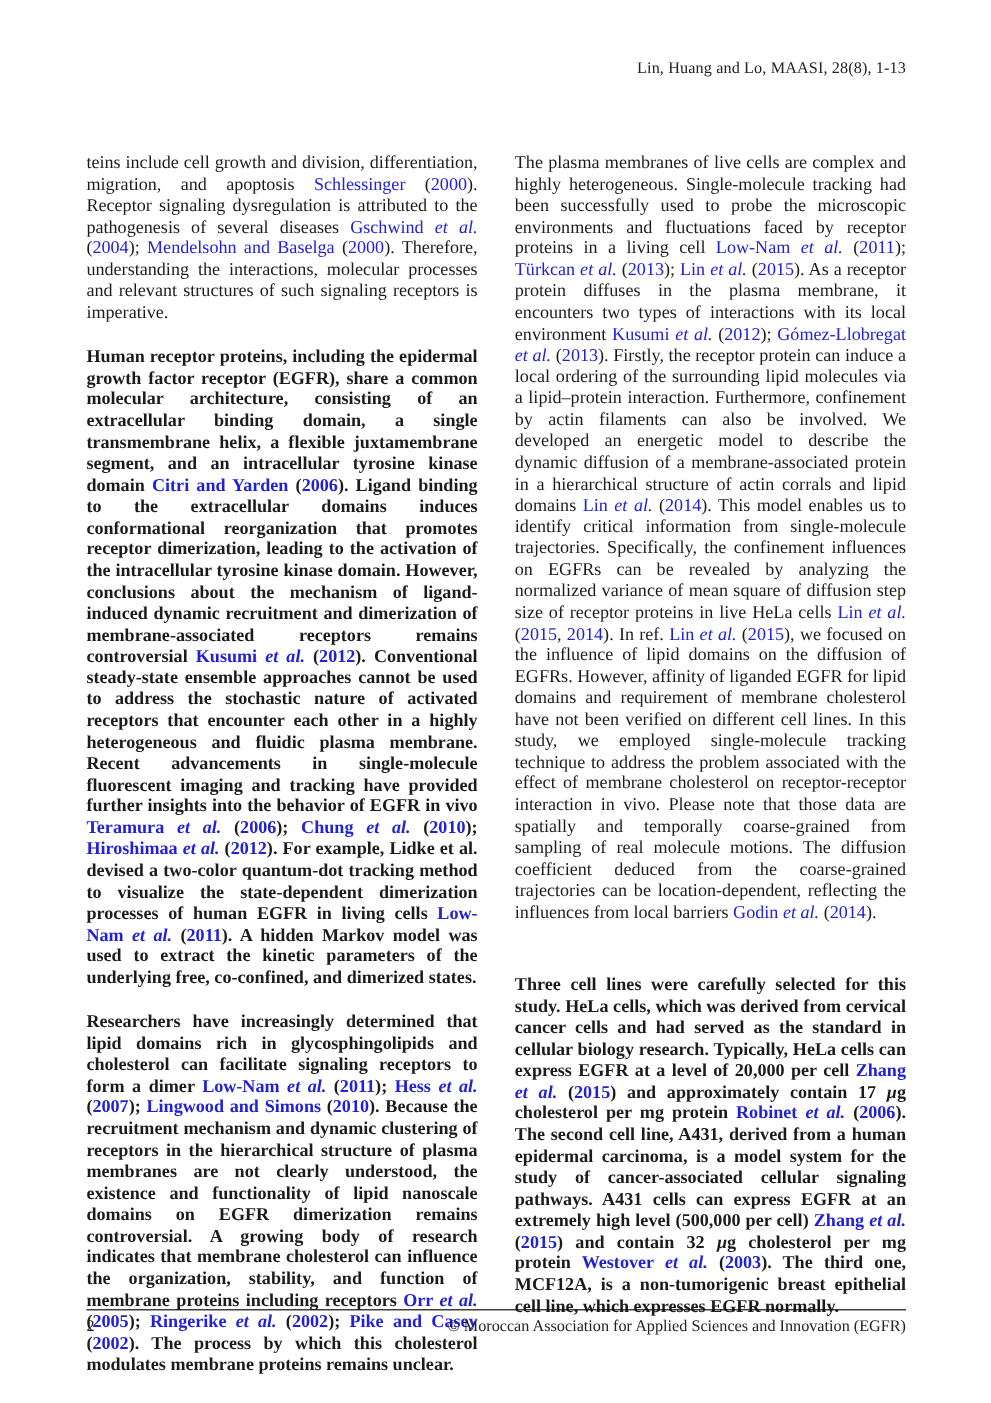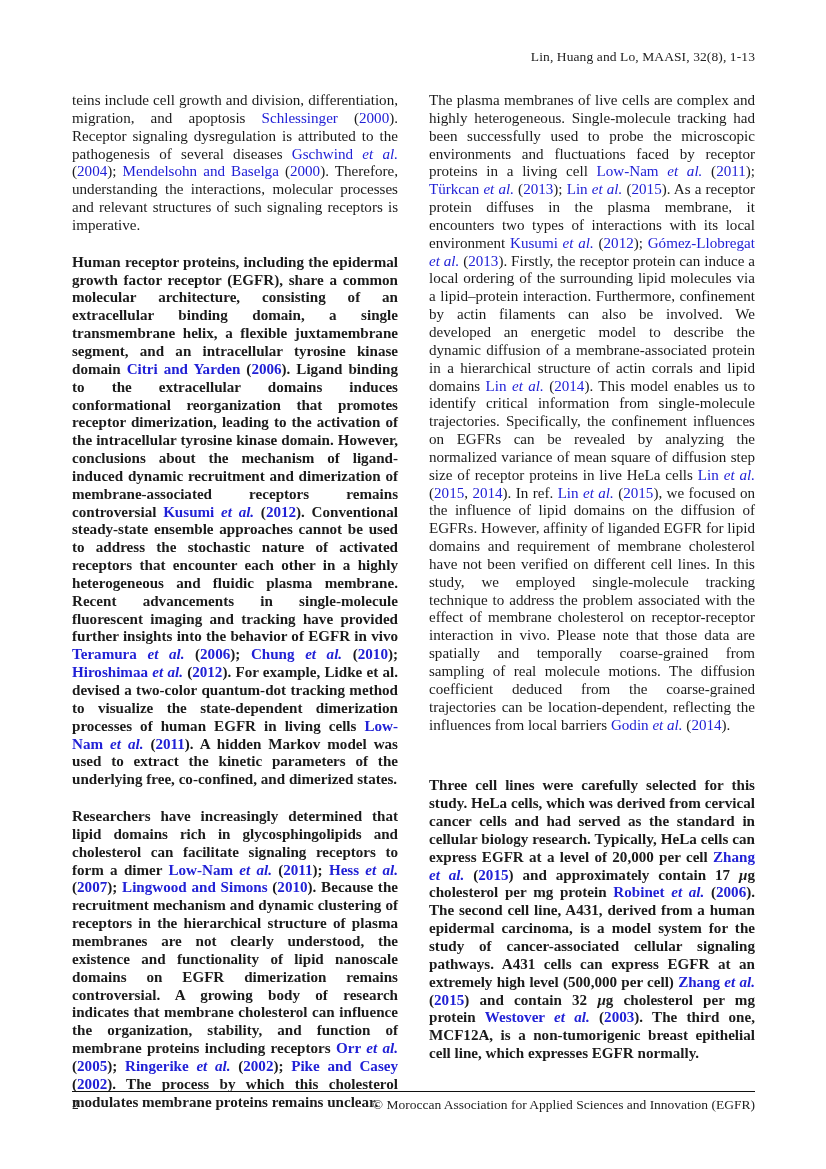--- a/index.html
+++ b/index.html
@@ -15,40 +15,41 @@
   }
   .content {
     position:absolute; top:92px; left:72px; width:683px;
     display:flex; gap:31px;
   }
   .col {
     width:326px; text-align:justify;
     font-size:15.1px; line-height:17.85px;
     hyphens:auto; -webkit-hyphens:auto;
     text-justify:inter-word;
+    margin-top:36px;
   }
   .para { margin:0; }
   .para + .para { margin-top:19px;font-weight:bold; }
   .para.big-gap { margin-top:43px; }
   .cite { color:var(--link); }
   .it { font-style:italic; }
   .cite.it { color:var(--link); font-style:italic; }
   .footer {
     position:absolute; left:72px; top:1091px; width:683px;
   }
   .footer-rule { border-top:1.6px solid #111; width:100%; height:0; }
   .footer-row {
     display:flex; justify-content:space-between; align-items:baseline;
     padding-top:5px; font-size:13.5px; color:#222;
   }
 </style>
 </head>
 <body>
 
-<div class="running-head">Lin, Huang and Lo, MAASI, 32(8), 1-13</div>
+<div class="running-head">Lin, Huang and Lo, MAASI, 28(8), 1-13</div>
 
 <div class="content">
   <div class="col" id="col-left">
       <p class="para">teins include cell growth and division, differentiation, migration, and apoptosis <span class="cite">Schlessinger</span> (<span class="cite">2000</span>). Receptor signaling dysregulation is attributed to the pathogenesis of several diseases <span class="cite">Gschwind </span><span class="cite it">et al.</span> (<span class="cite">2004</span>); <span class="cite">Mendelsohn and Baselga</span> (<span class="cite">2000</span>). Therefore, understanding the interactions, molecular processes and relevant structures of such signaling receptors is imperative.</p>
       <p class="para">Human receptor proteins, including the epidermal growth factor receptor (EGFR), share a common molecular architecture, consisting of an extracellular binding domain, a single transmembrane helix, a flexible juxtamembrane segment, and an intracellular tyrosine kinase domain <span class="cite">Citri and Yarden</span> (<span class="cite">2006</span>). Ligand binding to the extracellular domains induces conformational reorganization that promotes receptor dimerization, leading to the activation of the intracellular tyrosine kinase domain. However, conclusions about the mechanism of ligand-induced dynamic recruitment and dimerization of membrane-associated receptors remains controversial <span class="cite">Kusumi </span><span class="cite it">et al.</span> (<span class="cite">2012</span>). Conventional steady-state ensemble approaches cannot be used to address the stochastic nature of activated receptors that encounter each other in a highly heterogeneous and fluidic plasma membrane. Recent advancements in single-molecule fluorescent imaging and tracking have provided further insights into the behavior of EGFR in vivo <span class="cite">Teramura </span><span class="cite it">et al.</span> (<span class="cite">2006</span>); <span class="cite">Chung </span><span class="cite it">et al.</span> (<span class="cite">2010</span>); <span class="cite">Hiroshimaa </span><span class="cite it">et al.</span> (<span class="cite">2012</span>). For example, Lidke et al. devised a two-color quantum-dot tracking method to visualize the state-dependent dimerization processes of human EGFR in living cells <span class="cite">Low-Nam </span><span class="cite it">et al.</span> (<span class="cite">2011</span>). A hidden Markov model was used to extract the kinetic parameters of the underlying free, co-confined, and dimerized states.</p>
       <p class="para">Researchers have increasingly determined that lipid domains rich in glycosphingolipids and cholesterol can facilitate signaling receptors to form a dimer <span class="cite">Low-Nam </span><span class="cite it">et al.</span> (<span class="cite">2011</span>); <span class="cite">Hess </span><span class="cite it">et al.</span> (<span class="cite">2007</span>); <span class="cite">Lingwood and Simons</span> (<span class="cite">2010</span>). Because the recruitment mechanism and dynamic clustering of receptors in the hierarchical structure of plasma membranes are not clearly understood, the existence and functionality of lipid nanoscale domains on EGFR dimerization remains controversial. A growing body of research indicates that membrane cholesterol can influence the organization, stability, and function of membrane proteins including receptors <span class="cite">Orr </span><span class="cite it">et al.</span> (<span class="cite">2005</span>); <span class="cite">Ringerike </span><span class="cite it">et al.</span> (<span class="cite">2002</span>); <span class="cite">Pike and Casey</span> (<span class="cite">2002</span>). The process by which this cholesterol modulates membrane proteins remains unclear.</p>
     </div>
   <div class="col" id="col-right">
       <p class="para">The plasma membranes of live cells are complex and highly heterogeneous. Single-molecule tracking had been successfully used to probe the microscopic environments and fluctuations faced by receptor proteins in a living cell <span class="cite">Low-Nam </span><span class="cite it">et al.</span> (<span class="cite">2011</span>); <span class="cite">Türkcan </span><span class="cite it">et al.</span> (<span class="cite">2013</span>); <span class="cite">Lin </span><span class="cite it">et al.</span> (<span class="cite">2015</span>). As a receptor protein diffuses in the plasma membrane, it encounters two types of interactions with its local environment <span class="cite">Kusumi </span><span class="cite it">et al.</span> (<span class="cite">2012</span>); <span class="cite">Gómez-Llobregat </span><span class="cite it">et al.</span> (<span class="cite">2013</span>). Firstly, the receptor protein can induce a local ordering of the surrounding lipid molecules via a lipid–protein interaction. Furthermore, confinement by actin filaments can also be involved. We developed an energetic model to describe the dynamic diffusion of a membrane-associated protein in a hierarchical structure of actin corrals and lipid domains <span class="cite">Lin </span><span class="cite it">et al.</span> (<span class="cite">2014</span>). This model enables us to identify critical information from single-molecule trajectories. Specifically, the confinement influences on EGFRs can be revealed by analyzing the normalized variance of mean square of diffusion step size of receptor proteins in live HeLa cells <span class="cite">Lin </span><span class="cite it">et al.</span> (<span class="cite">2015</span>, <span class="cite">2014</span>). In ref. <span class="cite">Lin </span><span class="cite it">et al.</span> (<span class="cite">2015</span>), we focused on the influence of lipid domains on the diffusion of EGFRs. However, affinity of liganded EGFR for lipid domains and requirement of membrane cholesterol have not been verified on different cell lines. In this study, we employed single-molecule tracking technique to address the problem associated with the effect of membrane cholesterol on receptor-receptor interaction in vivo. Please note that those data are spatially and temporally coarse-grained from sampling of real molecule motions. The diffusion coefficient deduced from the coarse-grained trajectories can be location-dependent, reflecting the influences from local barriers <span class="cite">Godin </span><span class="cite it">et al.</span> (<span class="cite">2014</span>).</p>
       <p class="para big-gap">Three cell lines were carefully selected for this study. HeLa cells, which was derived from cervical cancer cells and had served as the standard in cellular biology research. Typically, HeLa cells can express EGFR at a level of 20,000 per cell <span class="cite">Zhang </span><span class="cite it">et al.</span> (<span class="cite">2015</span>) and approximately contain 17 <span class="it">μ</span>g cholesterol per mg protein <span class="cite">Robinet </span><span class="cite it">et al.</span> (<span class="cite">2006</span>). The second cell line, A431, derived from a human epidermal carcinoma, is a model system for the study of cancer-associated cellular signaling pathways. A431 cells can express EGFR at an extremely high level (500,000 per cell) <span class="cite">Zhang </span><span class="cite it">et al.</span> (<span class="cite">2015</span>) and contain 32 <span class="it">μ</span>g cholesterol per mg protein <span class="cite">Westover </span><span class="cite it">et al.</span> (<span class="cite">2003</span>). The third one, MCF12A, is a non-tumorigenic breast epithelial cell line, which expresses EGFR normally.</p>

